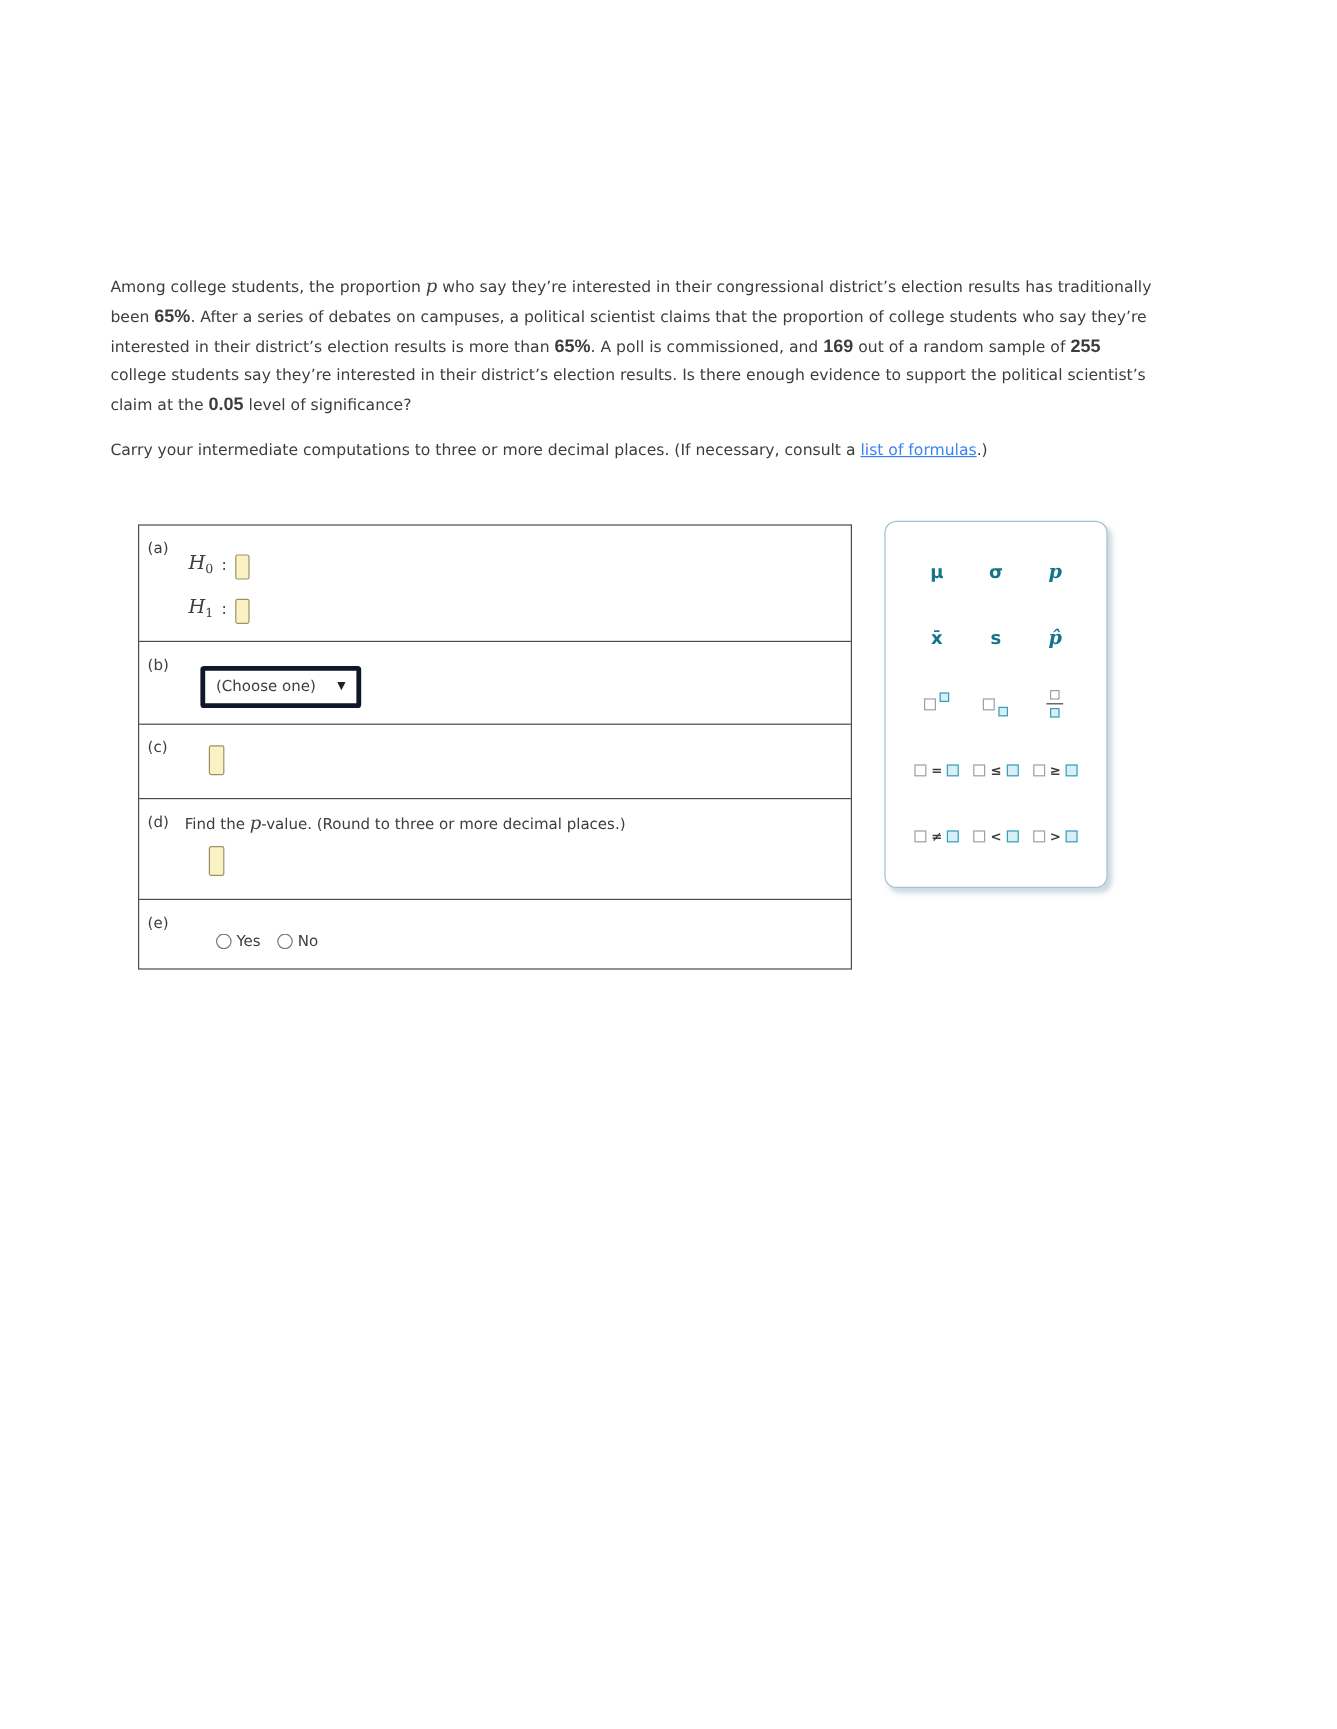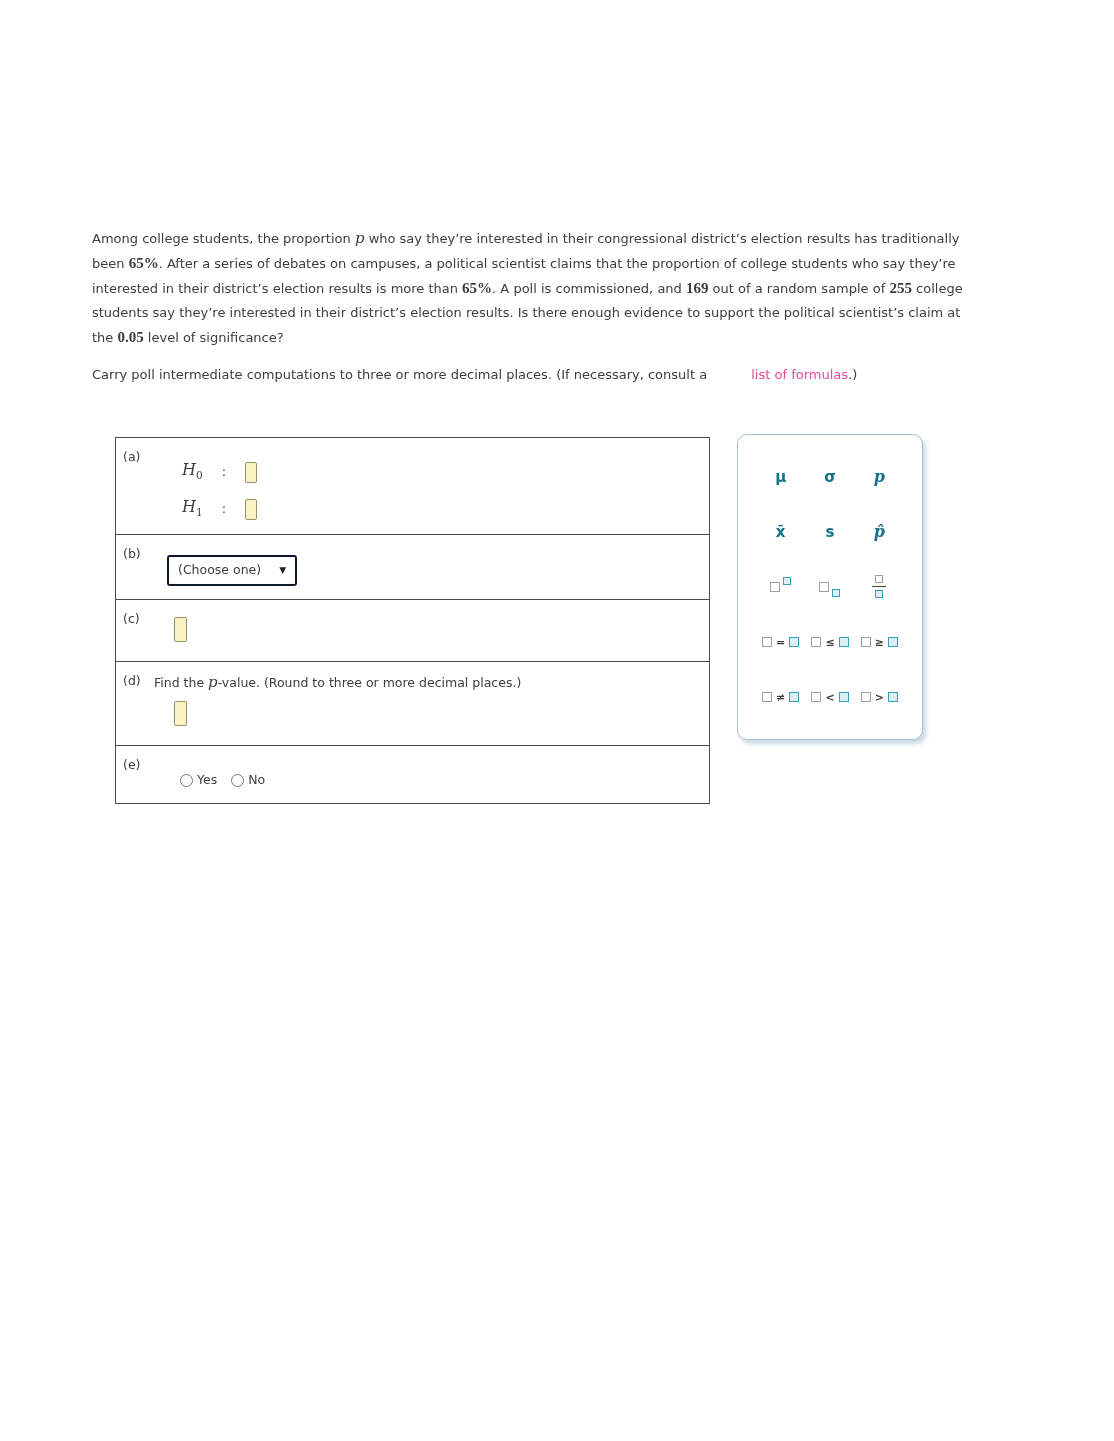--- a/index.html
+++ b/index.html
@@ -9,41 +9,41 @@
     background: #ffffff;
     font-family: "DejaVu Sans", "Liberation Sans", sans-serif;
     color: #3d3d3d;
   }
 
   
   .problem { position: absolute; left: 92px; top: 226px; width: 872px; font-size: 13px; line-height: 24px; }
   .problem p { margin: 0 0 13px 0; }
   .seg-v  { font-family: "DejaVu Serif", "Liberation Serif", serif; font-style: italic; font-size: 15px; }
   .seg-sb { font-family: "DejaVu Serif", "Liberation Serif", serif; font-size: 10.5px; vertical-align: -3px; }
-  .seg-n  { font-family: Liberation Serif, serif; font-weight: bold; font-size: 15px; }
-  .link   { color: #ec4899; cursor: pointer; margin-left: 40px; }
+  .seg-n  { font-family: Liberation Sans, sans-serif; font-weight: bold; font-size: 15px; }
+  .link   { color: #3b82f6; text-decoration: underline; cursor: pointer; }
 
   
   .qtable { position: absolute; left: 115px; top: 437px; width: 595px; border: 1.5px solid #4a4a4a; background: #fff; }
   .qrow  { border-top: 1px solid #4a4a4a; display: flex; padding: 9px 8px 13px 7px; }
   .qrow:first-child { border-top: none; }
   .qlabel { flex: none; width: 31px; font-size: 12.5px; padding-top: 2px; }
   .qbody  { flex: 1; font-size: 12.5px; line-height: 20px; }
   .prompt { margin-top: 1px; }
 
-  .hline  { margin: 13px 0 0 28px; display: flex; align-items: center; gap: 19px; height: 24px; }
+  .hline  { margin: 13px 0 0 3px; display: flex; align-items: center; gap: 7px; height: 24px; }
   .hvar   { font-family: "DejaVu Serif", "Liberation Serif", serif; font-style: italic; font-size: 16px; }
   .hsub   { font-family: "DejaVu Serif", "Liberation Serif", serif; font-size: 10.5px; font-style: normal; }
   .colon  { font-size: 13px; }
 
   .ansbox { display: inline-block; width: 12px; height: 21px; background: #fbf2c4; border: 1px solid #9a9267; border-radius: 2px; cursor: text; }
   .ansbox.lg { width: 13px; height: 25px; margin: 8px 0 0 20px; }
 
   .dropdown { display: inline-flex; align-items: center; gap: 18px; margin: 11px 0 0 13px;
-              border: 2px solid #0f172a; border-radius: 3px; padding: 3px 9px 4px 9px;
+              border: 4px solid #0f172a; border-radius: 3px; padding: 3px 9px 4px 9px;
               background: #fff; cursor: pointer; font-size: 12.5px; }
   .dropdown .arrow { font-size: 9px; color: #222; }
 
   .radio-row { margin: 15px 0 0 26px; display: flex; align-items: flex-end; gap: 14px; }
   .radio-row label { display: inline-flex; align-items: center; gap: 4px; font-size: 12.5px; cursor: pointer; }
   .radio-row input[type="radio"] { width: 13px; height: 13px; margin: 0; cursor: pointer; }
 
   
   .palette { position: absolute; left: 737px; top: 434px; width: 186px; height: 306px;
              border: 1px solid #a4c2d2; border-radius: 10px; background: #fff;
@@ -62,21 +62,21 @@
   .lower { transform: translateY(6px); margin-left: 1px; }
   .op { font-size: 11px; font-weight: bold; color: #3d3d3d; margin: 0 2px; }
   .frac { display: inline-flex; flex-direction: column; align-items: center; gap: 3px; }
   .frac .bar { width: 14px; height: 0; border-top: 1.5px solid #444; }
 </style>
 </head>
 <body>
 
 <div class="problem">
   <p><span>Among college students, the proportion </span><span class="seg-v">p</span><span> who say they’re interested in their congressional district’s election results has traditionally been </span><span class="seg-n">65%</span><span>. After a series of debates on campuses, a political scientist claims that the proportion of college students who say they’re interested in their district’s election results is more than </span><span class="seg-n">65%</span><span>. A poll is commissioned, and </span><span class="seg-n">169</span><span> out of a random sample of </span><span class="seg-n">255</span><span> college students say they’re interested in their district’s election results. Is there enough evidence to support the political scientist’s claim at the </span><span class="seg-n">0.05</span><span> level of significance?</span></p>
-  <p><span>Carry poll intermediate computations to three or more decimal places. (If necessary, consult a </span><a class="link">list of formulas</a><span>.)</span></p>
+  <p><span>Carry your intermediate computations to three or more decimal places. (If necessary, consult a </span><a class="link">list of formulas</a><span>.)</span></p>
 </div>
 
 <div class="qtable">
 
   <div class="qrow">
     <div class="qlabel">(a)</div>
     <div class="qbody">
       <div class="hline">
         <span><span class="hvar">H</span><sub class="hsub">0</sub></span>
         <span class="colon">:</span>

